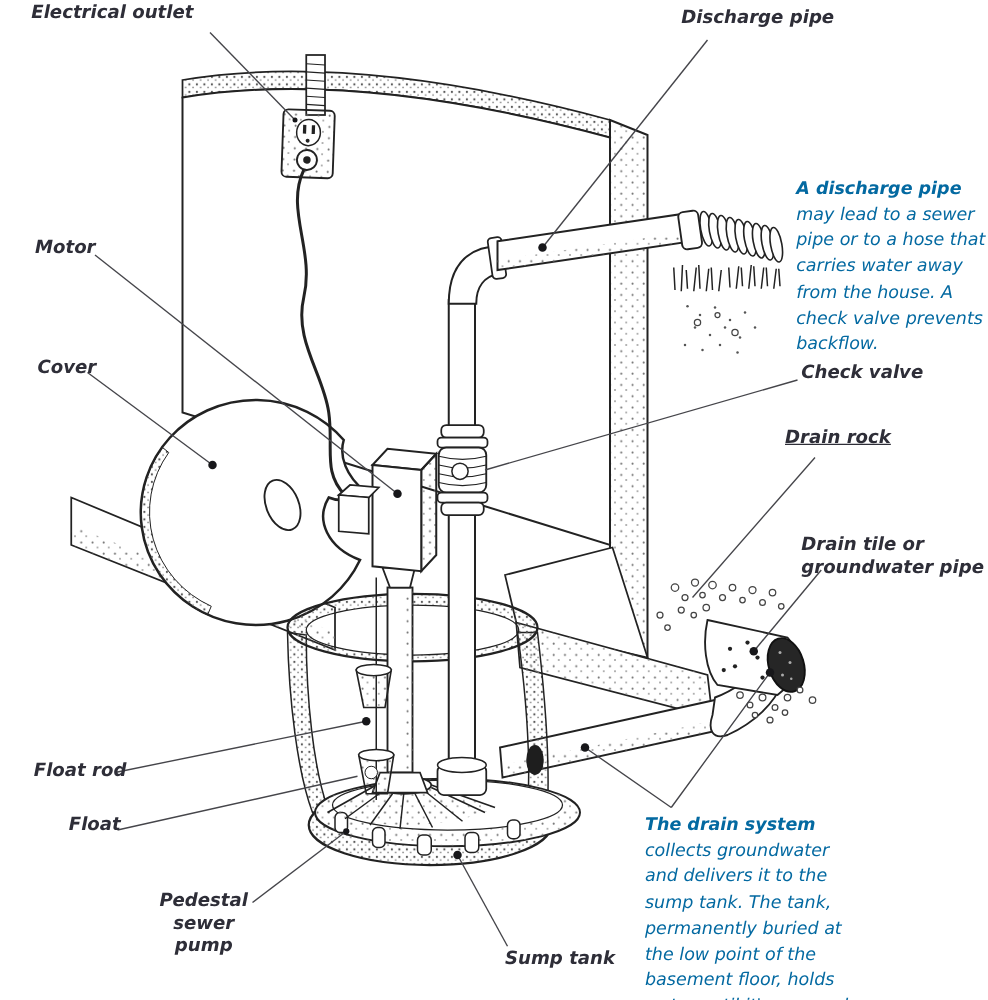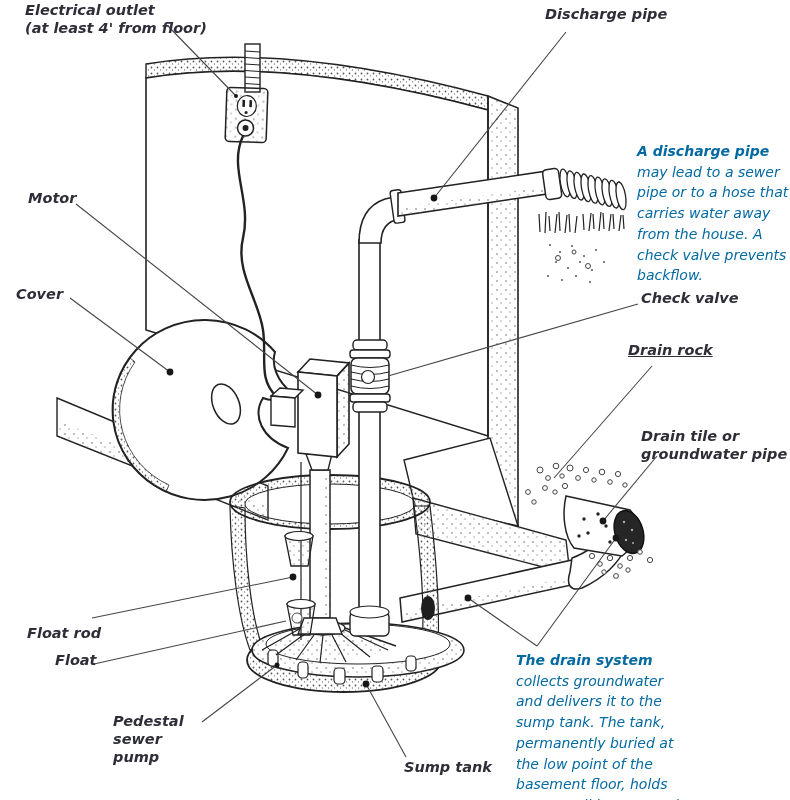--- a/index.html
+++ b/index.html
@@ -6,21 +6,21 @@
   .stage{
     position:relative;width:790px;height:800px;background:#ffffff;
     font-family:"DejaVu Sans","Liberation Sans",sans-serif;
     color:#2e2e38;overflow:hidden;
   }
   .stage svg{position:absolute;left:0;top:0;}
   .callout{
     position:absolute;font-size:14.5px;font-style:italic;font-weight:bold;
     line-height:1.25;color:#2e2e38;white-space:nowrap;
   }
-  .callout.center{text-align:left;white-space:normal;}
+  .callout.center{text-align:center;white-space:normal;}
   .note{
     position:absolute;font-size:14px;font-style:italic;line-height:1.48;
     color:#0369a1;
   }
   .note b{font-weight:bold;}
 </style>
 </head>
 <body>
 
 <div class="stage">
@@ -260,26 +260,25 @@
     <circle cx="277" cy="665" r="2.5"></circle>
     <circle cx="366" cy="684" r="3.4"></circle>
     <circle cx="603" cy="521" r="3.4"></circle>
     <circle cx="468" cy="598" r="3.4"></circle>
     <circle cx="616" cy="538" r="3.4"></circle>
   </g>
 </svg>
 
 <div class="callout" style="left:25px;top:1px;">
   <span>Electrical outlet</span><br>
-  <span>(at least 4' from floor)</span>
 </div>
 <div class="callout" style="left:545px;top:5px;">Discharge pipe</div>
 <div class="callout" style="left:28px;top:189px;font-style:italic;">Motor</div>
-<div class="callout" style="left:16px;top:285px;">Cover</div>
-<div class="callout" style="left:27px;top:608px;margin-top:16px;">Float rod</div>
+<div class="callout" style="left:30px;top:285px;">Cover</div>
+<div class="callout" style="left:27px;top:608px;">Float rod</div>
 <div class="callout" style="left:55px;top:651px;">Float</div>
 <div class="callout center" style="left:113px;top:712px;width:100px;">
   <span>Pedestal</span><br>
   <span>sewer pump</span>
 </div>
 <div class="callout" style="left:374px;top:758px;margin-left:30px;">Sump tank</div>
 <div class="callout" style="left:641px;top:289px;">Check valve</div>
 <div class="callout" style="left:628px;top:341px;text-decoration:underline;">Drain rock</div>
 <div class="callout" style="left:641px;top:427px;">
   <span>Drain tile or</span><br>

